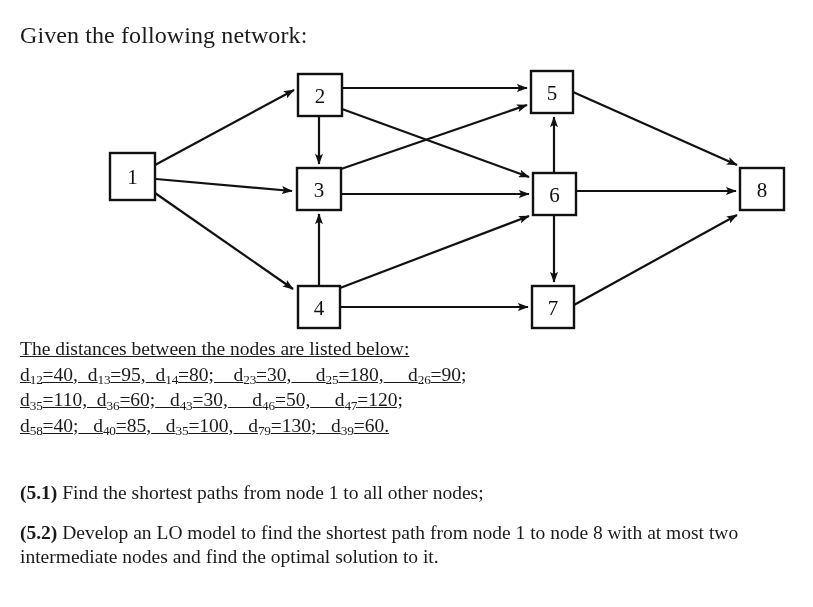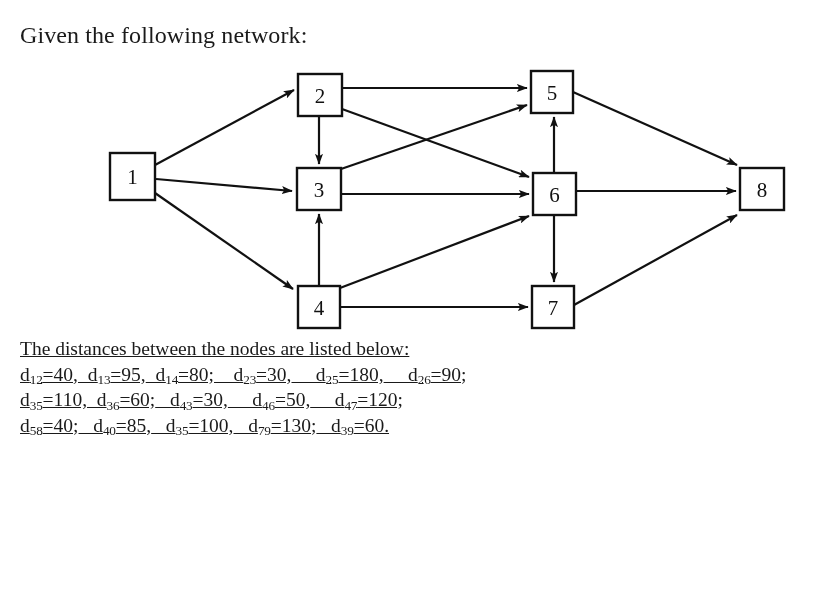--- a/index.html
+++ b/index.html
@@ -152,15 +152,23 @@
 
   <div class="dist-block">
     <div class="dist-head">The distances between the nodes are listed below:</div>
     <div id="dist-lines">
         <div class="dist-line"><span>d<sub>12</sub>=40,</span><span>  d<sub>13</sub>=95,</span><span>  d<sub>14</sub>=80;</span><span>    d<sub>23</sub>=30,</span><span>     d<sub>25</sub>=180,</span><span>     d<sub>26</sub>=90;</span></div>
         <div class="dist-line"><span>d<sub>35</sub>=110,</span><span>  d<sub>36</sub>=60;</span><span>   d<sub>43</sub>=30,</span><span>     d<sub>46</sub>=50,</span><span>     d<sub>47</sub>=120;</span></div>
         <div class="dist-line"><span>d<sub>58</sub>=40;</span><span>   d<sub>40</sub>=85,</span><span>   d<sub>35</sub>=100,</span><span>   d<sub>79</sub>=130;</span><span>   d<sub>39</sub>=60.</span></div>
       </div>
   </div>
 
+  <div class="q-block q1">
+    <span class="q-num">(5.1)</span>
+    <span class="q-text">Find the shortest paths from node 1 to all other nodes;</span>
+  </div>
 
+  <div class="q-block q2">
+    <span class="q-num">(5.2)</span>
+    <span class="q-text">Develop an LO model to find the shortest path from node 1 to node 8 with at most two intermediate nodes and find the optimal solution to it.</span>
+  </div>
 
 </div>
 
 </body></html>

